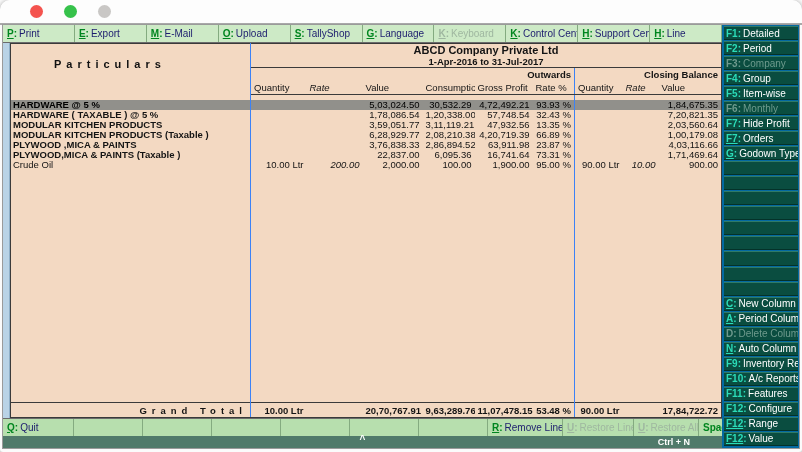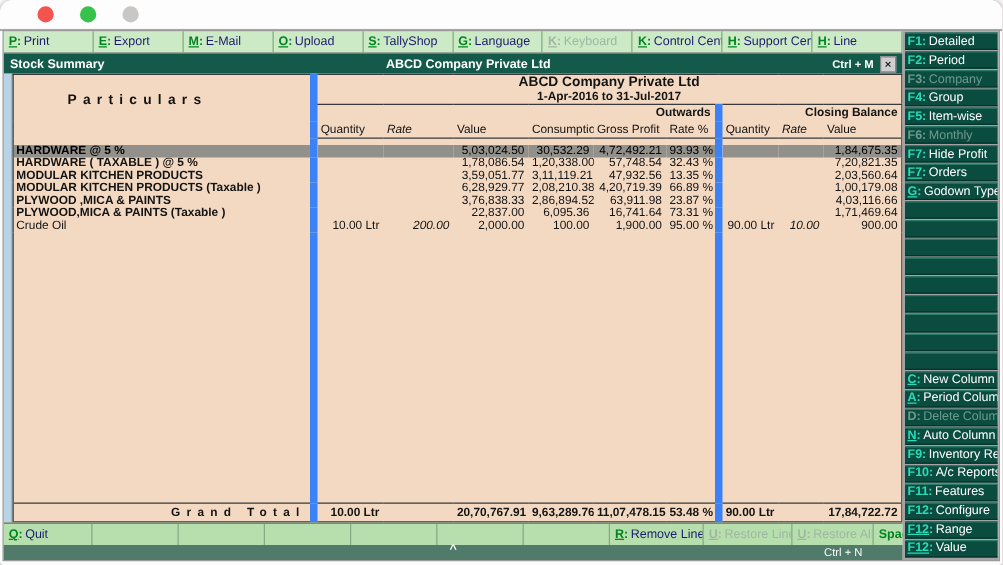--- a/index.html
+++ b/index.html
@@ -26,21 +26,21 @@
   
   .titlebar{height:16px;background:#145a4b;color:#fff;display:flex;align-items:center;font-size:10px;font-weight:bold;padding:0 5px;}
   .tb-center{flex:1;text-align:center;}
   .closebox{width:11px;height:11px;background:#cfcfcf;color:#222;font-size:9px;line-height:11px;text-align:center;margin-left:5px;border:1px solid #888;font-weight:bold;}
   .tb-shortcut{font-size:9px;}
   
   .report{flex:1;display:flex;background:#f3d9c2;min-height:0;}
   .vscroll{width:6px;background:#b9d3e6;border-right:1px solid #8fb0c9;}
   table.stock{flex:1;border-collapse:collapse;table-layout:fixed;width:100%;height:100%;border:1px solid #3a3a3a;}
   table.stock th,table.stock td{padding:0 3px;overflow:hidden;white-space:nowrap;font-size:9.5px;color:#141414;}
-  .bR{border-right:6px solid #3b82f6;}
+  .bR{border-right:1px solid #3b82f6;}
   .part-head{vertical-align:top;text-align:left;}
   .part-label{font-weight:bold;font-size:11px;letter-spacing:5px;padding:14px 0 0 40px;color:#111;}
   .company-cell{text-align:center;border-bottom:1px solid #3a3a3a;vertical-align:top;padding-top:2px;}
   .company-name{font-weight:bold;font-size:11px;}
   .company-period{font-size:9.5px;}
   .grp{height:13px;text-align:right;font-weight:bold;font-size:10px;}
   .colhead{height:13px;border-bottom:1px solid #3a3a3a;text-align:left;font-weight:normal;}
   .it{font-style:italic;}
   .num{text-align:right;}
   tr.spacer td{height:5px;}
@@ -51,23 +51,23 @@
   tr.filler td{height:auto;}
   tr.gtotal td{height:14px;border-top:1px solid #3a3a3a;border-bottom:1px solid #3a3a3a;font-weight:bold;}
   .gt-label{letter-spacing:5px;font-size:10px;padding-left:40px!important;text-align:right;}
   
   .bottombar{height:17px;display:flex;background:#b7dfae;border-top:1px solid #6b6b6b;}
   .bottombar .kbtn{border-right:1px solid #84ab80;flex:0 0 auto;}
   .bottombar .kbtn.fill{flex:1 1 auto;}
   
   .statusbar{height:12px;background:#507a6a;position:relative;color:#fff;}
   .caret{position:absolute;left:50%;top:-2px;font-size:10px;font-weight:bold;transform:translateX(-50%);}
-  .sb-shortcut{position:absolute;right:32px;top:1px;font-size:9px;font-weight:normal;}
-  
-  .sidebar{width:74px;background:#a3a3a3;display:flex;flex-direction:column;padding:1px 1px 1px 2px;}
+  .sb-shortcut{position:absolute;right:32px;top:1px;font-size:9px;font-weight:bold;}
+  
+  .sidebar{width:74px;background:#0369a1;display:flex;flex-direction:column;padding:1px 1px 1px 2px;}
   .sbtn{flex:1 1 0;margin-bottom:1px;background:#0a4d40;border-top:1px solid #2e7a68;border-bottom:1px solid #043229;display:flex;align-items:center;padding:0 2px;font-size:10px;white-space:nowrap;overflow:hidden;}
   .sbtn .k,.sbtn .c{color:#2bdcb8;}
   .sbtn .l{color:#ffffff;}
   .sbtn.dis .k,.sbtn.dis .c,.sbtn.dis .l{color:#6e9a8d;}
 </style>
 </head>
 <body>
 
 <div class="window">
   <div class="chrome">
@@ -125,26 +125,20 @@
             <span class="c">: </span>
             <span class="l">Support Centre</span>
           </div>
           <div class="kbtn">
             <span class="k u">H</span>
             <span class="c">: </span>
             <span class="l">Line</span>
           </div>
         </div>
 
-      <div class="titlebar">
-        <span>Stock Summary</span>
-        <span class="tb-center">ABCD Company Private Ltd</span>
-        <span class="tb-shortcut">Ctrl + M</span>
-        <span class="closebox">×</span>
-      </div>
 
       <div class="report">
         <div class="vscroll"></div>
         <table class="stock">
           <colgroup>
             <col style="width:240px">
               <col style="width:56px">
               <col style="width:56px">
               <col style="width:60px">
               <col style="width:52px">

